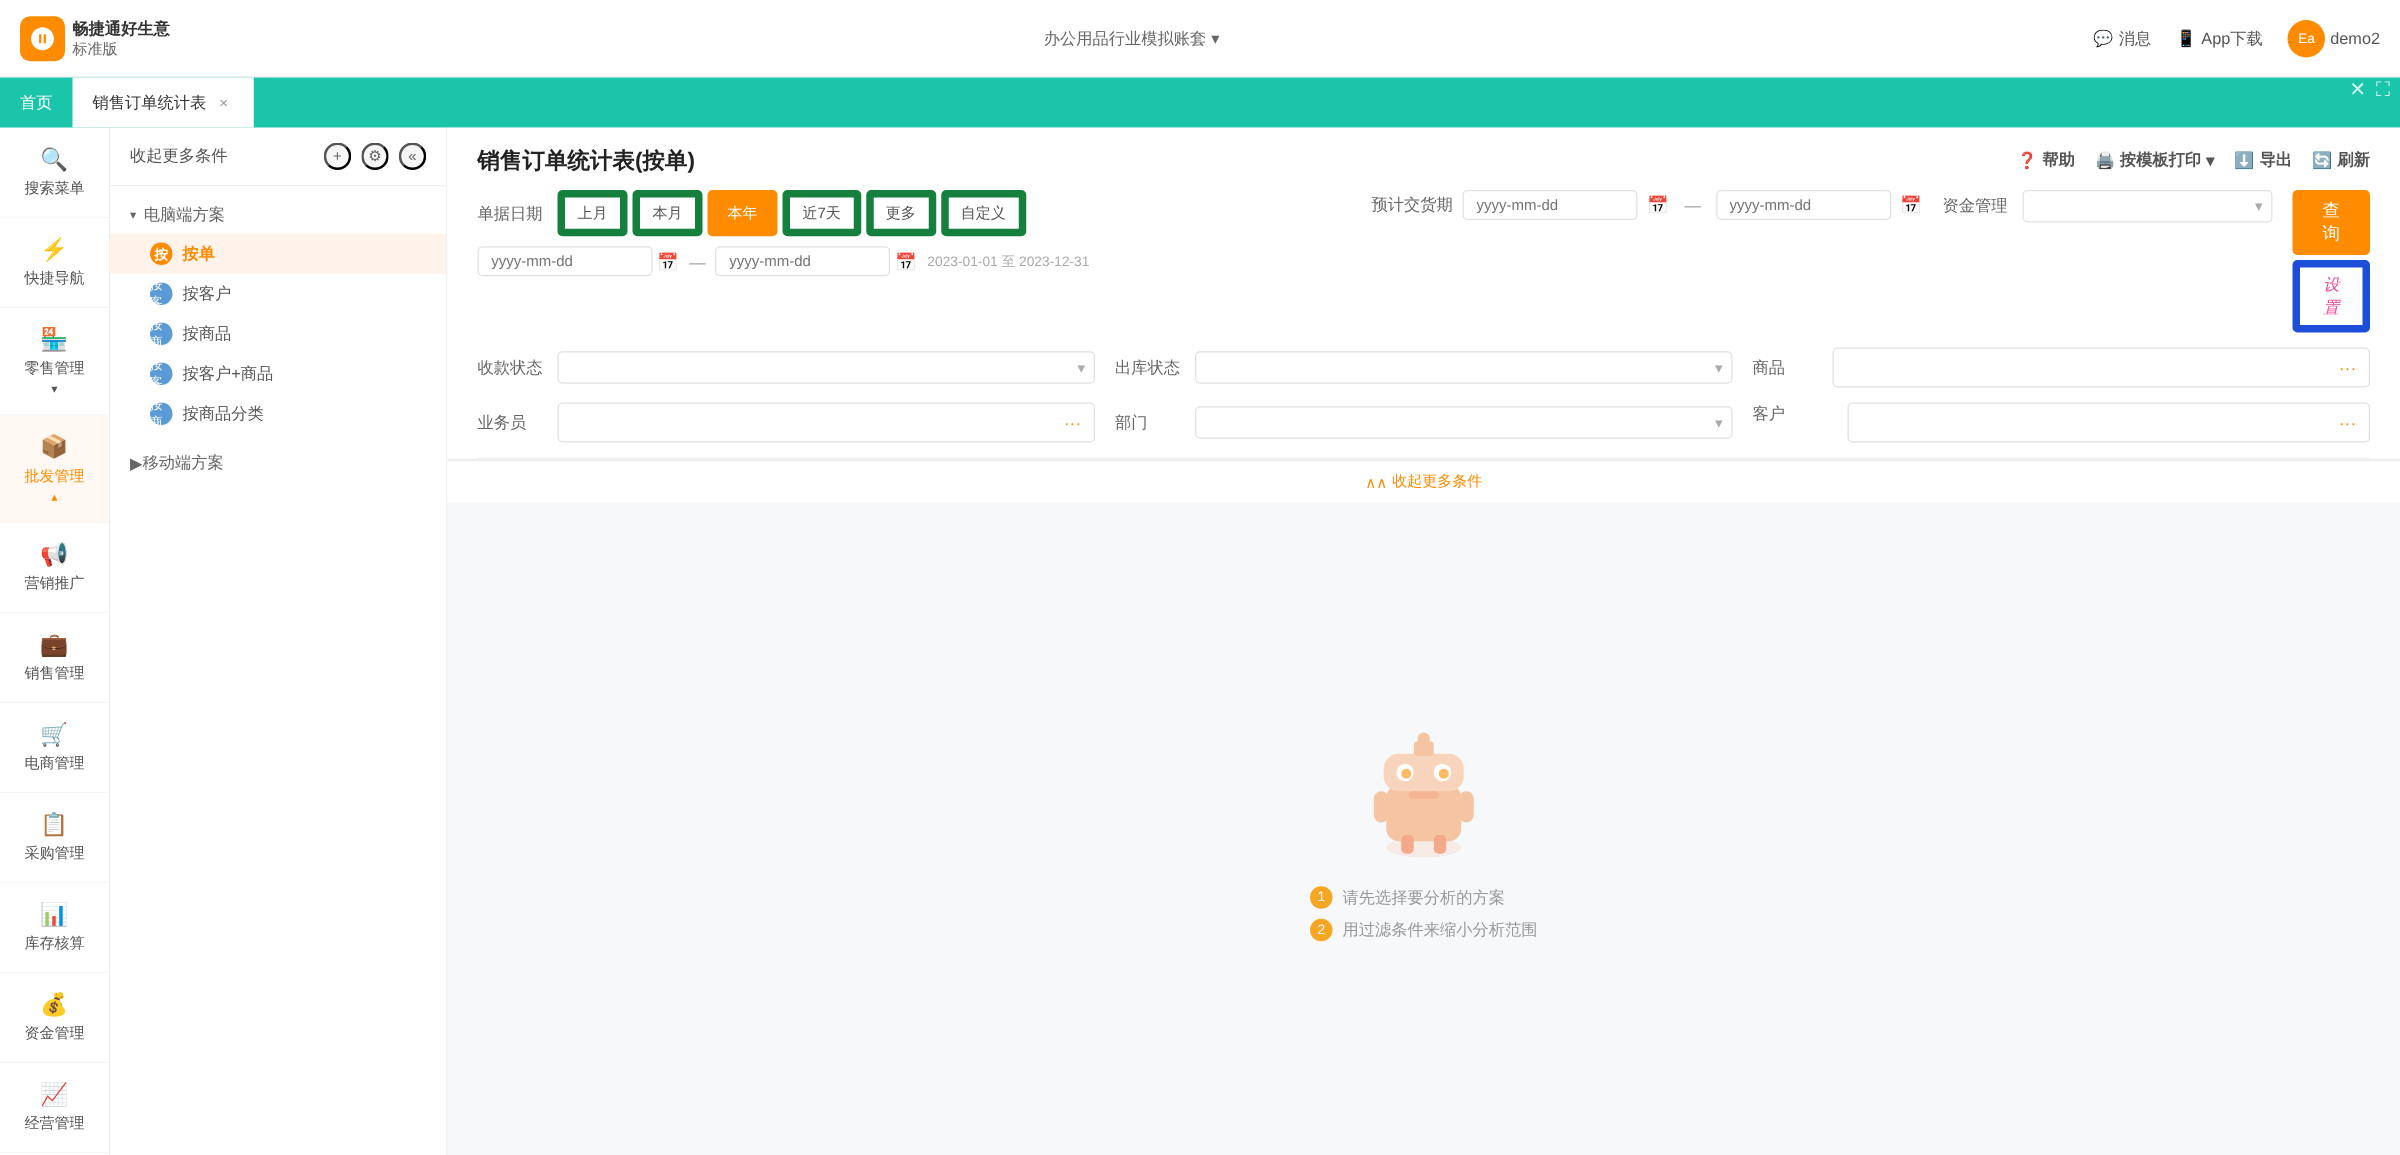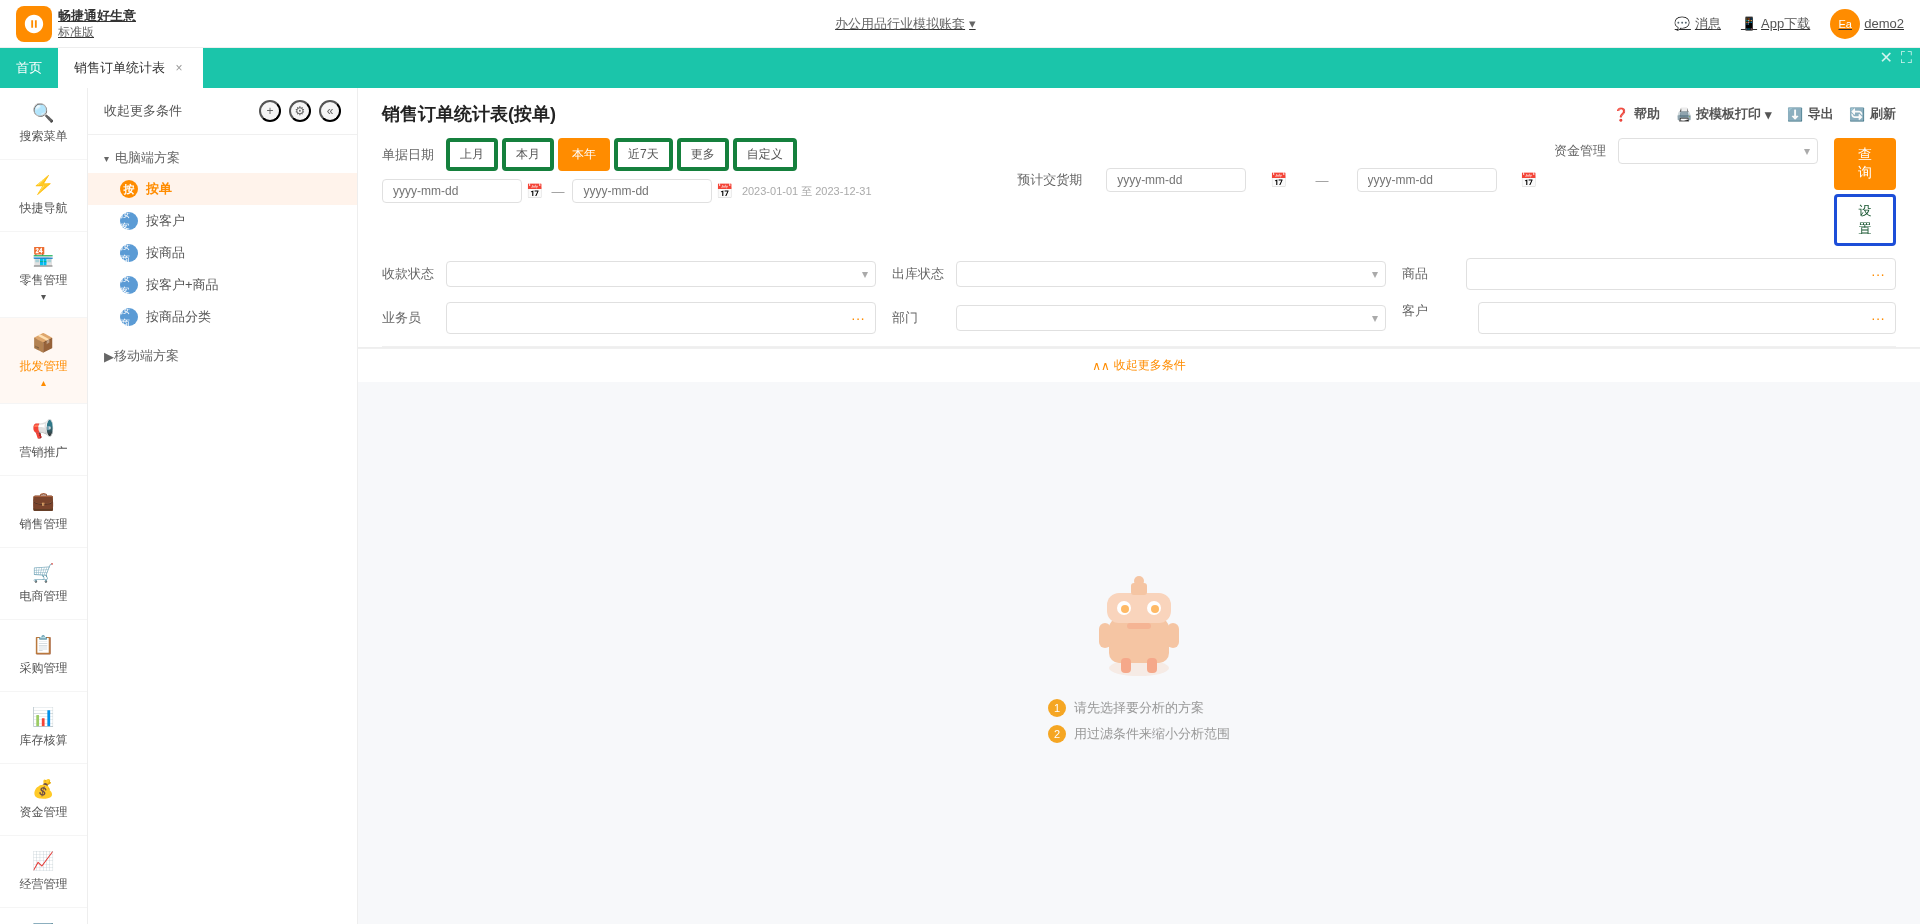--- a/index.html
+++ b/index.html
@@ -1,19 +1,19 @@
 <!DOCTYPE html>
 <html><head>
   <meta charset="utf-8">
   <style>
     * { margin: 0; padding: 0; box-sizing: border-box; }
     body { font-family: 'Microsoft YaHei', Arial, sans-serif; font-size: 13px; background: #f5f5f5; color: #333; width: 1920px; height: 924px; overflow: hidden; display: flex; flex-direction: column; }
 
     
-    .top-bar { background: #fff; height: 48px; display: flex; align-items: center; justify-content: space-between; padding: 0 16px; border-bottom: 1px solid #eee; text-decoration: underline; }
+    .top-bar { background: #fff; height: 62px; display: flex; align-items: center; justify-content: space-between; padding: 0 16px; border-bottom: 1px solid #eee; }
     .top-bar-left { display: flex; align-items: center; gap: 12px; }
     .logo-area { display: flex; align-items: center; gap: 6px; }
     .logo-icon { width: 36px; height: 36px; background: #ff8c00; border-radius: 8px; display: flex; align-items: center; justify-content: center; }
     .logo-icon svg { width: 22px; height: 22px; fill: white; }
     .logo-text { font-size: 12px; color: #666; line-height: 1.3; }
     .enterprise-name { font-size: 13px; color: #333; font-weight: bold; }
     .top-bar-center { display: flex; align-items: center; gap: 4px; color: #666; font-size: 13px; cursor: pointer; }
     .top-bar-right { display: flex; align-items: center; gap: 20px; color: #555; font-size: 13px; }
     .top-bar-right-item { display: flex; align-items: center; gap: 4px; cursor: pointer; }
     .avatar { width: 30px; height: 30px; border-radius: 50%; background: #ff8c00; display: flex; align-items: center; justify-content: center; color: white; font-size: 11px; overflow: hidden; }
@@ -55,34 +55,34 @@
     .scheme-item-icon.green { background: #70ad47; }
     .mobile-group-header { display: flex; align-items: center; padding: 6px 16px; color: #666; font-size: 13px; cursor: pointer; }
 
     
     .right-panel { flex: 1; display: flex; flex-direction: column; background: #f7f8fa; }
     .page-title { font-size: 18px; font-weight: bold; color: #222; margin-bottom: 12px; display: flex; align-items: center; justify-content: space-between; }
     .page-title-actions { display: flex; align-items: center; gap: 16px; font-size: 13px; color: #555; }
     .page-title-actions .action-item { display: flex; align-items: center; gap: 4px; cursor: pointer; }
     .filter-label { color: #666; font-size: 13px; white-space: nowrap; min-width: 56px; }
     .date-btn-group { display: flex; align-items: center; gap: 4px; }
-    .date-btn { padding: 4px 10px; border-radius: 4px; border: 4px solid #15803d; background: #fff; cursor: pointer; font-size: 12px; color: #555; }
+    .date-btn { padding: 4px 10px; border-radius: 4px; border: 6px solid #15803d; background: #fff; cursor: pointer; font-size: 12px; color: #555; }
     .date-btn.active { background: #ff8c00; color: white; border-color: #ff8c00; }
     .date-input { border: 1px solid #e0e0e0; border-radius: 4px; padding: 4px 10px; font-size: 12px; color: #bbb; width: 140px; }
     .date-separator { color: #999; padding: 0 4px; }
     .date-icon { color: #ff8c00; cursor: pointer; font-size: 14px; }
     .select-wrapper { position: relative; display: inline-flex; align-items: center; }
     .select-wrapper::after { content: '▾'; position: absolute; right: 8px; color: #aaa; font-size: 12px; pointer-events: none; }
     .select-wrapper select { border: 1px solid #e0e0e0; border-radius: 4px; padding: 5px 28px 5px 10px; font-size: 12px; color: #555; background: #fff; appearance: none; min-width: 200px; cursor: pointer; }
     .filter-dots { color: #ff8c00; font-size: 14px; cursor: pointer; }
 
     
     .query-btn-area { display: flex; flex-direction: column; gap: 4px; margin-left: auto; }
     .btn-query { background: #ff8c00; color: white; border: none; border-radius: 4px; padding: 8px 24px; font-size: 14px; cursor: pointer; }
-    .btn-setting { background: #fff; color: #14532d; border: 3px solid #1d4ed8; border-radius: 4px; padding: 5px 18px; font-size: 13px; cursor: pointer; }
+    .btn-setting { background: #fff; color: #ec4899; border: 6px solid #1d4ed8; border-radius: 4px; padding: 5px 18px; font-size: 13px; cursor: pointer; font-style: italic; }
 
     
     .collapse-bar { display: flex; align-items: center; justify-content: center; padding: 8px; cursor: pointer; color: #ff8c00; font-size: 12px; gap: 4px; background: #fff; border-top: 1px solid #f0f0f0; }
 
     
     .empty-state { flex: 1; display: flex; flex-direction: column; align-items: center; justify-content: center; gap: 16px; }
     .empty-icon { width: 120px; height: 120px; }
     .empty-tips { display: flex; flex-direction: column; gap: 8px; }
     .empty-tip { display: flex; align-items: center; gap: 8px; color: #999; font-size: 13px; }
     .tip-num { width: 18px; height: 18px; border-radius: 50%; background: #f5a623; color: white; font-size: 11px; display: flex; align-items: center; justify-content: center; flex-shrink: 0; }
@@ -286,21 +286,21 @@
               </div>
               <div style="display:flex; align-items: center; gap: 4px;">
                 <input class="date-input" type="text" placeholder="yyyy-mm-dd" style="">
                 <span class="date-icon">📅</span>
                 <span class="date-separator">—</span>
                 <input class="date-input" type="text" placeholder="yyyy-mm-dd" style="">
                 <span class="date-icon">📅</span>
               </div>
               <div style="font-size:11px; color:#aaa;">2023-01-01 至 2023-12-31</div>
             </div>
-            <div style="display:flex; align-items: center; gap: 24px; flex: 1; margin-top: 30px;">
+            <div style="display:flex; align-items: center; gap: 8px; flex: 1;">
               <span class="filter-label">预计交货期</span>
               <input class="date-input" type="text" placeholder="yyyy-mm-dd" style="">
               <span class="date-icon">📅</span>
               <span class="date-separator">—</span>
               <input class="date-input" type="text" placeholder="yyyy-mm-dd" style="">
               <span class="date-icon">📅</span>
             </div>
             <div style="display:flex; align-items: center; gap: 8px;">
               <span class="filter-label">资金管理</span>
               <div class="select-wrapper">

